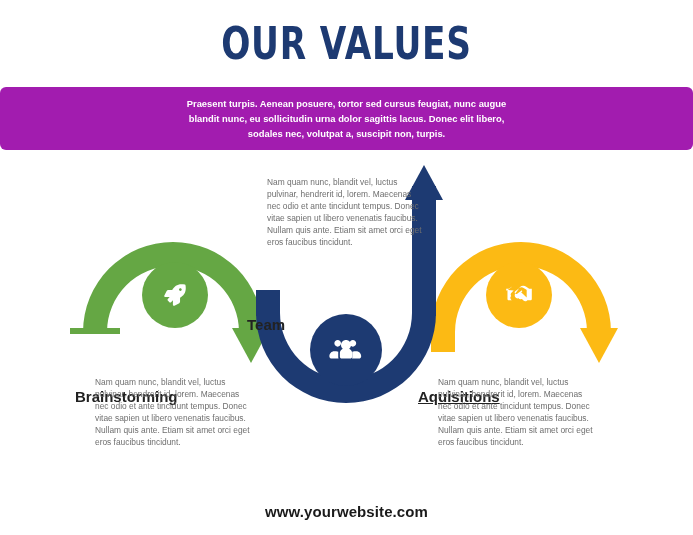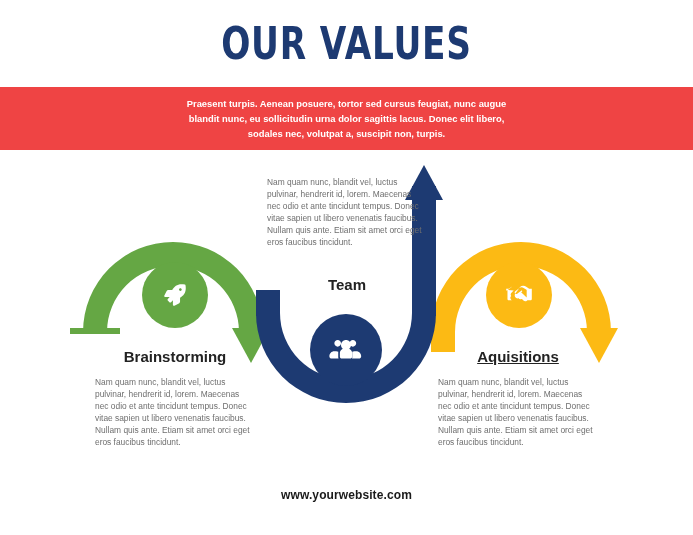--- a/index.html
+++ b/index.html
@@ -36,24 +36,25 @@
     white-space: nowrap;
   }
 
   
   #banner {
     position: absolute;
     left: 0;
     top: 87px;
     width: 693px;
     height: 63px;
-    background: #ef4444;
+    background: #a21caf;
     display: flex;
     align-items: center;
     justify-content: center;
+    border-radius: 6px;
   }
   #banner-text {
     width: 350px;
     text-align: center;
     color: #ffffff;
     font-size: 9.4px;
     font-weight: bold;
     line-height: 15px;
   }
 
@@ -65,25 +66,25 @@
     width: 693px;
     height: 385px;
   }
   #graphics svg {
     display: block;
   }
 
   
   .col-heading {
     position: absolute;
-    text-align: center;
     font-size: 15px;
     font-weight: bold;
     color: #222222;
     width: 200px;
+    margin-top: 40px;
   }
   .col-body {
     position: absolute;
     text-align: left;
     font-size: 8.4px;
     line-height: 12.1px;
     color: #6f6f6f;
     width: 160px;
   }
 
@@ -93,24 +94,24 @@
   #left-heading { left: 75px;  top: 348px; }
   #left-body    { left: 95px;  top: 376px; }
 
   #right-heading{ left: 418px; top: 348px; text-decoration: underline; }
   #right-body   { left: 438px; top: 376px; }
 
   
   #footer {
     position: absolute;
     left: 0;
-    top: 488px;
+    top: 503px;
     width: 693px;
     text-align: center;
-    font-size: 12px;
+    font-size: 15px;
     font-weight: bold;
     color: #1a1a1a;
     letter-spacing: 0.1px;
   }
 </style>
 </head>
 <body>
 
 <div id="poster">
 

